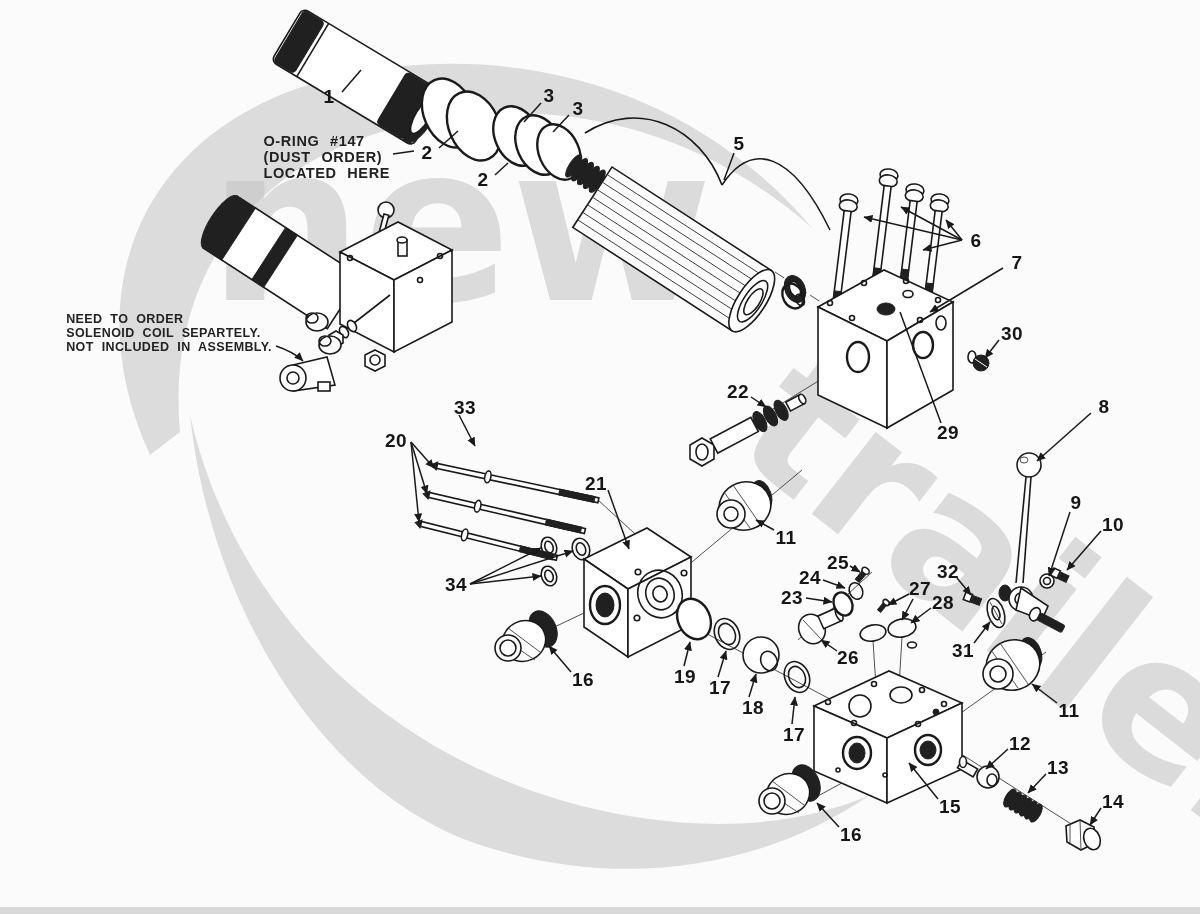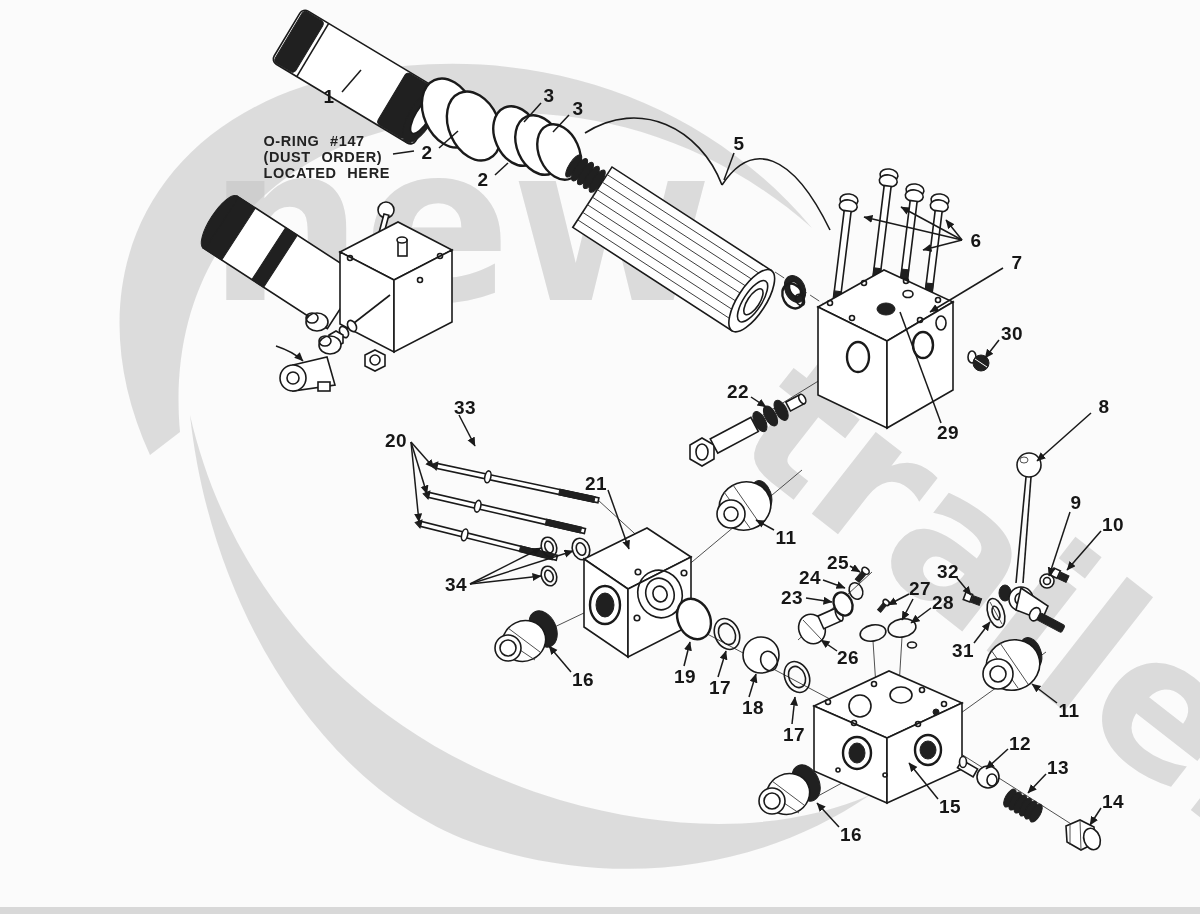--- a/index.html
+++ b/index.html
@@ -560,15 +560,20 @@
         </g>
       </g>
 </svg>
 
 <div class="note" id="note-oring" style="top:133px; right:810px;">
   <div>O-RING #147</div>
   <div>(DUST ORDER)</div>
   <div>LOCATED HERE</div>
 </div>
 
+<div class="note" id="note-solenoid" style="top:312px; right:928px;">
+  <div>NEED TO ORDER</div>
+  <div>SOLENOID COIL SEPARTELY.</div>
+  <div>NOT INCLUDED IN ASSEMBLY.</div>
+</div>
 
 <div class="bottom-bar"></div>
 </div>
 
 </body></html>

